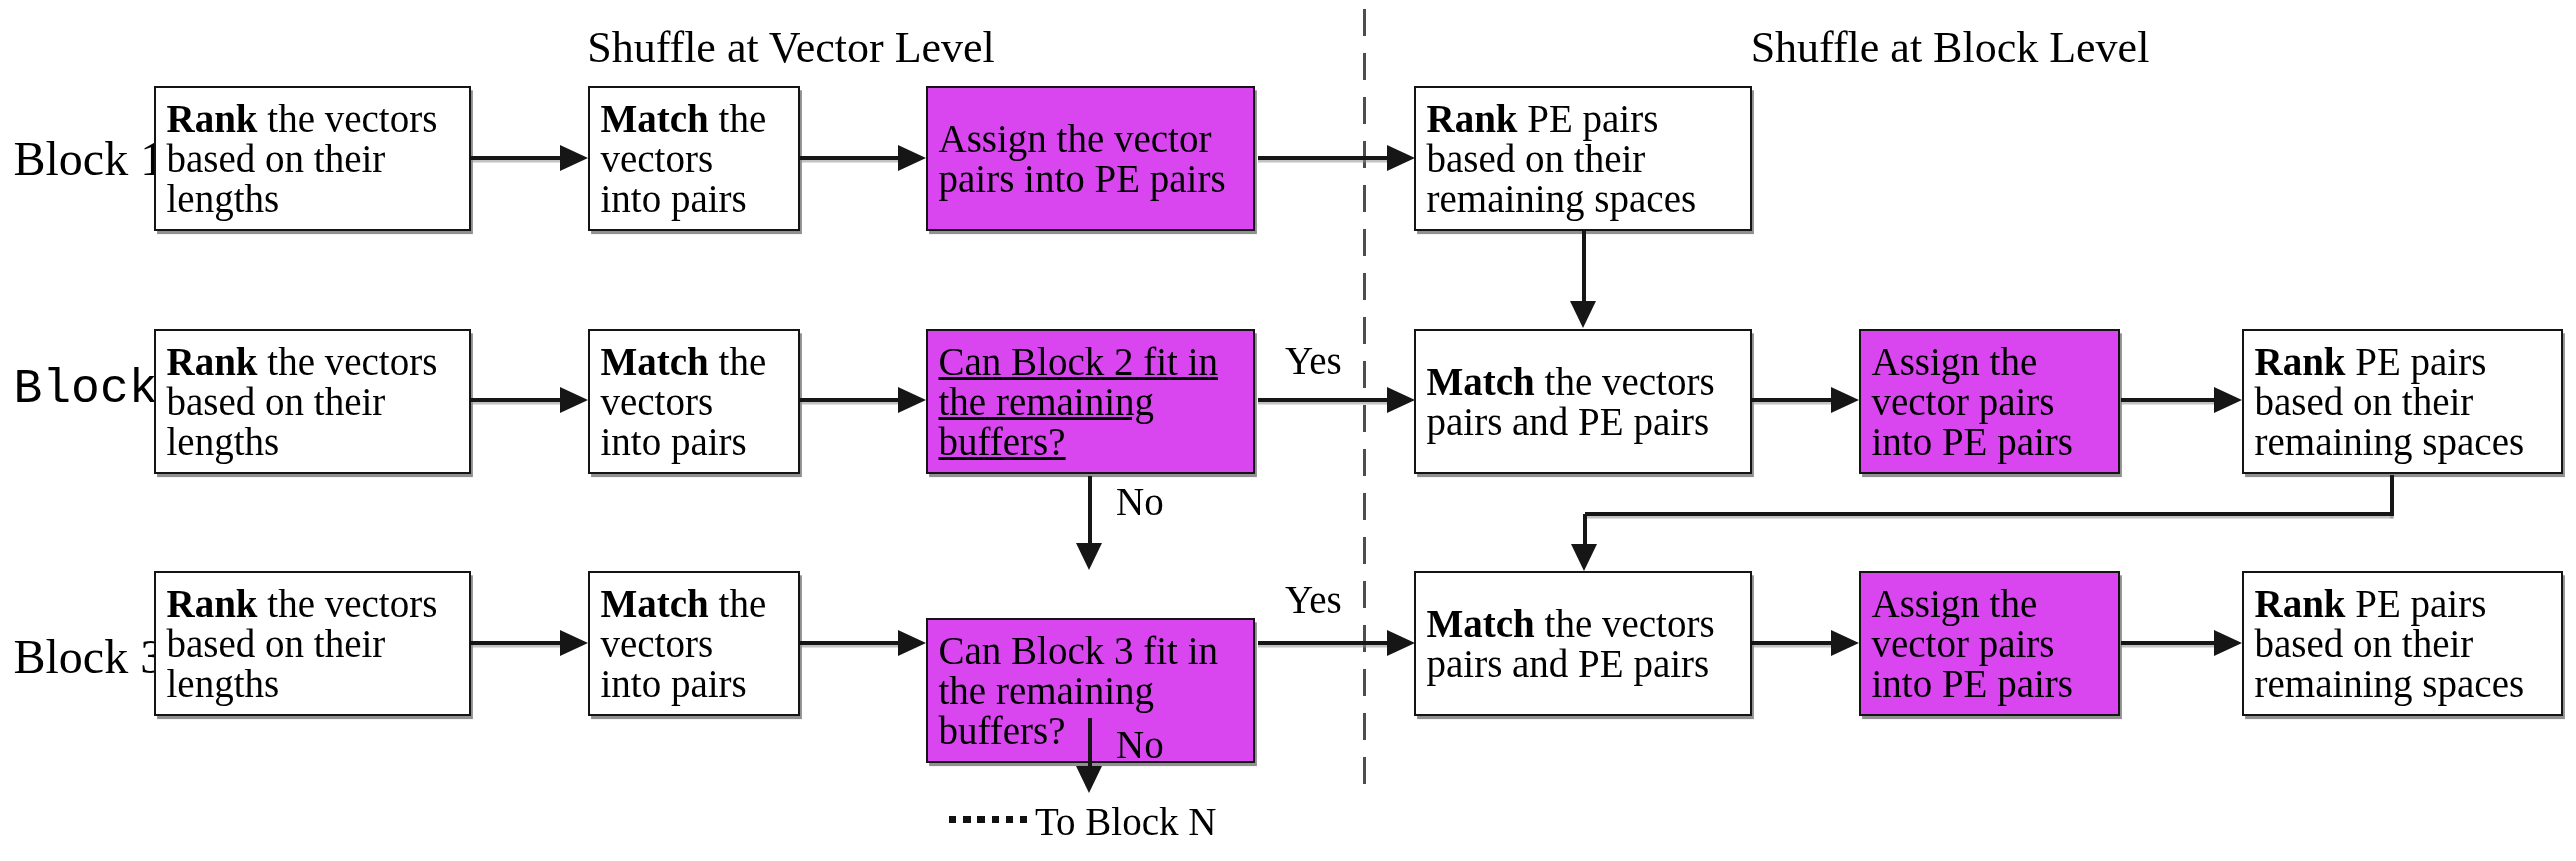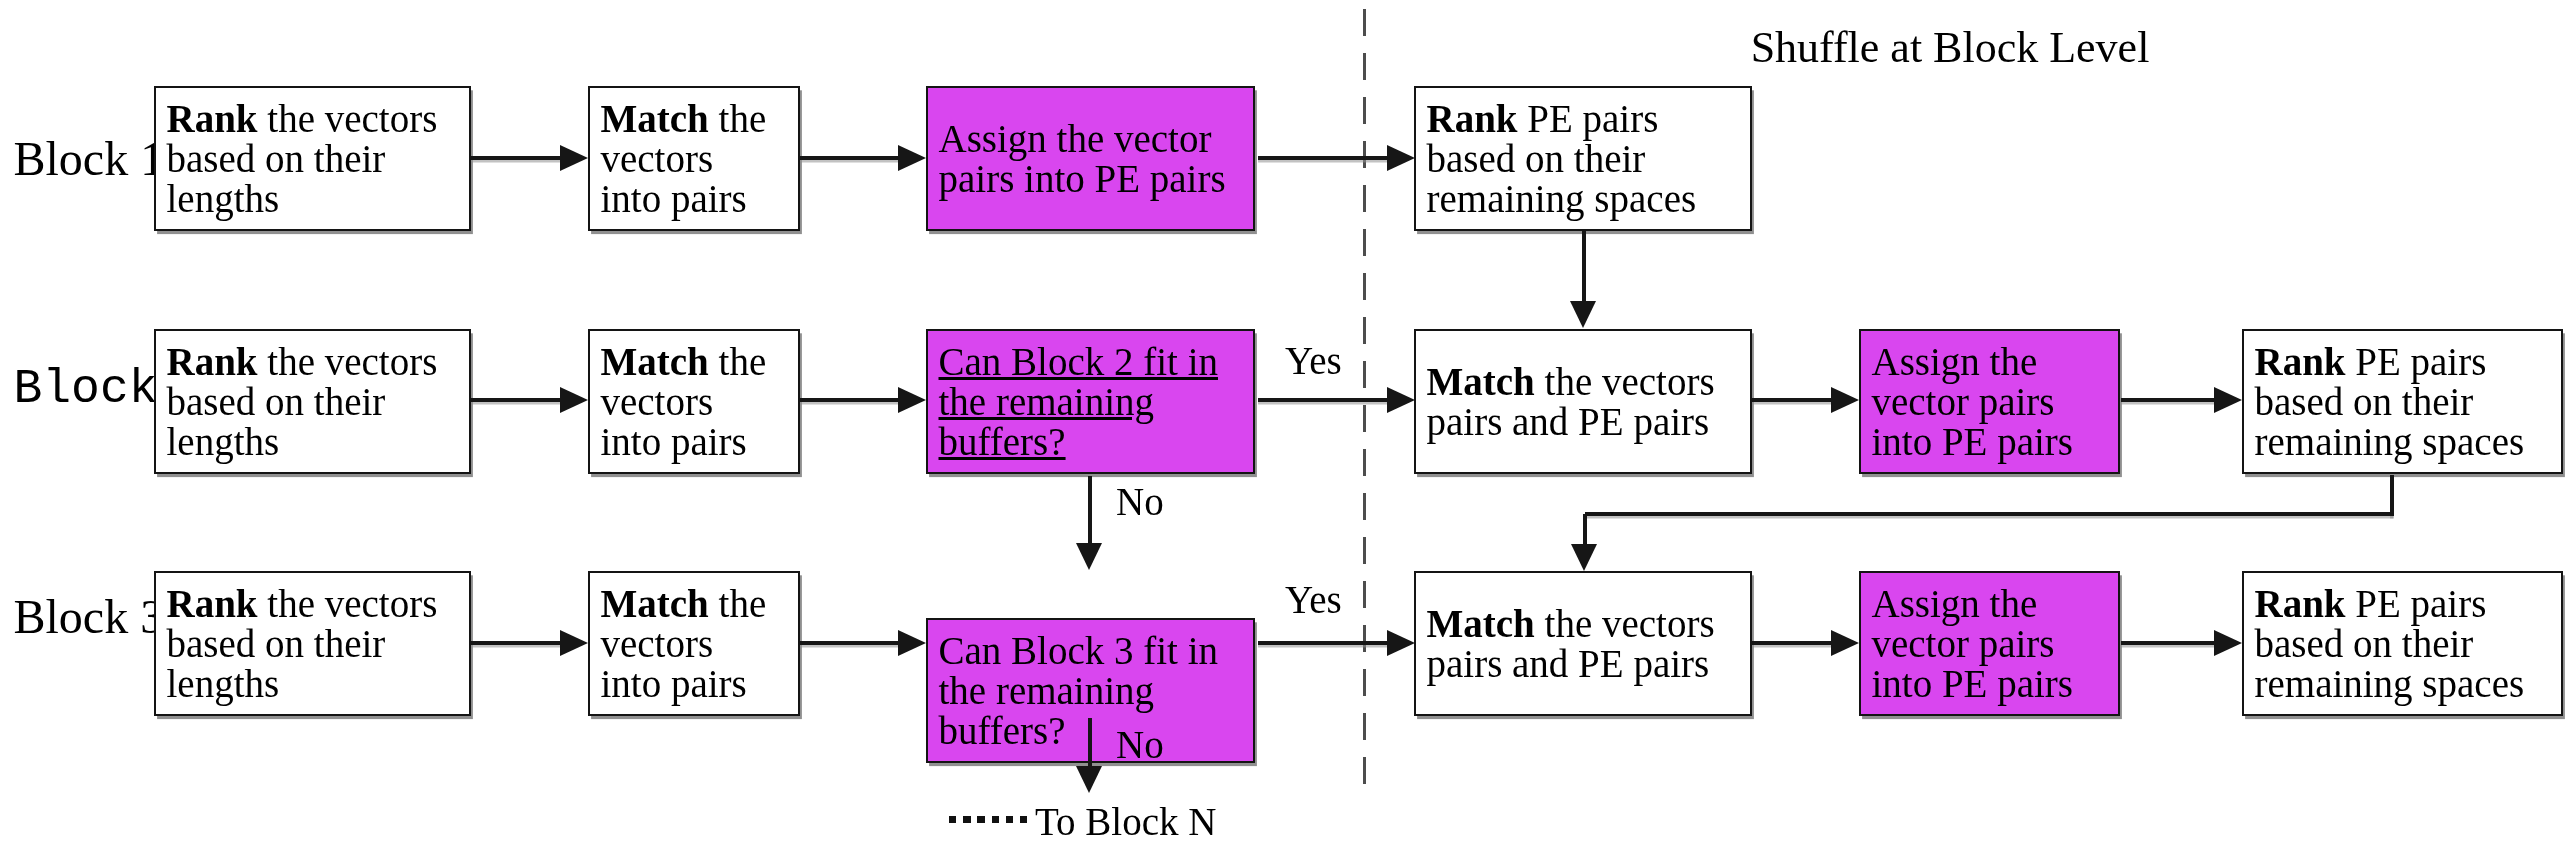--- a/index.html
+++ b/index.html
@@ -56,27 +56,28 @@
   .lab{position:absolute;font-size:39px;white-space:nowrap;}
   .dots{position:absolute;left:949px;top:816px;display:flex;gap:6.8px;}
   .dots i{width:7.4px;height:7.4px;background:#111;display:block;}
   .toblock{position:absolute;left:1035px;top:799px;font-size:39px;white-space:nowrap;}
 </style>
 </head>
 <body>
 
 <div class="canvas">
 
+  <div class="title" style="left:791px;">Shuffle at Vector Level</div>
   <div class="title" style="left:1950px;">Shuffle at Block Level</div>
 
   <div class="divider"></div>
 
   <div class="rowlabel" style="top:86px;">Block 1</div>
   <div class="rowlabel" style="top:316px;font-family:Liberation Mono, monospace;">Block 2</div>
-  <div class="rowlabel" style="top:544px;">Block 3</div>
+  <div class="rowlabel" style="top:584px;">Block 3</div>
 
   <div class="node" style="left:154px;top:86px;width:317px;">
     <div class="ln"><b>Rank</b><span> the vectors</span></div>
     <div class="ln">based on their</div>
     <div class="ln">lengths</div>
   </div>
   <div class="node" style="left:588px;top:86px;width:212px;">
     <div class="ln"><b>Match</b><span> the</span></div>
     <div class="ln">vectors</div>
     <div class="ln">into pairs</div>

